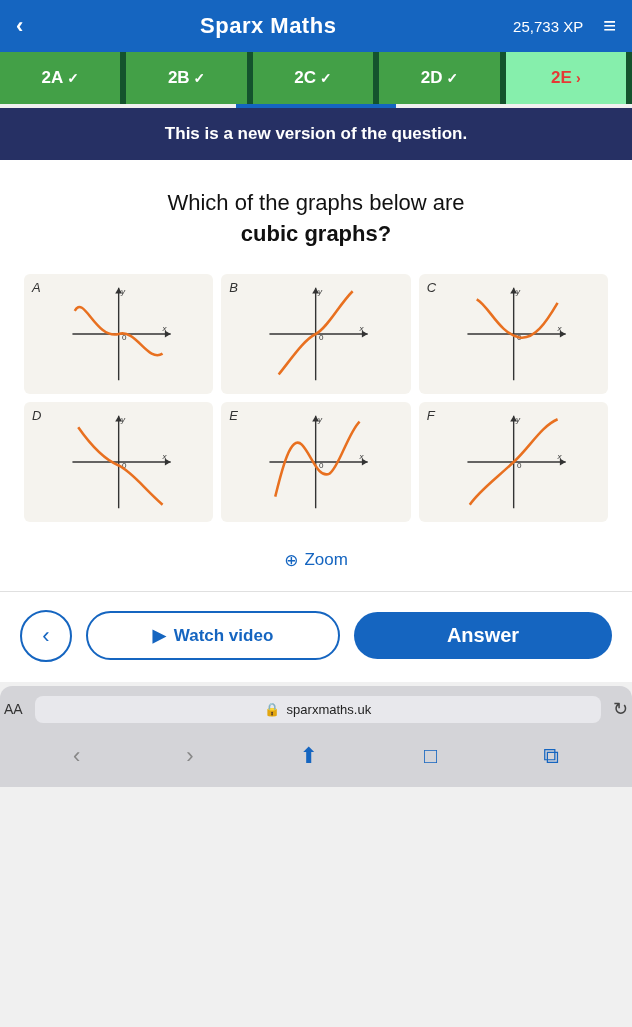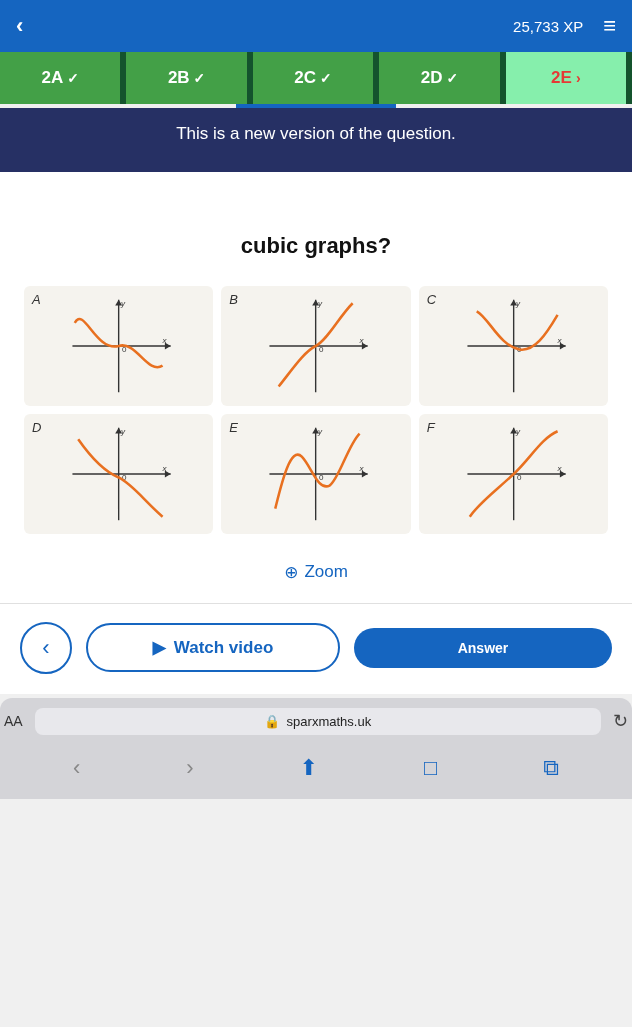--- a/index.html
+++ b/index.html
@@ -89,23 +89,23 @@
 
     
     .notice-banner {
       background: #263064;
       color: white;
       text-align: center;
       padding: 16px 24px;
       margin: 0;
     }
     .notice-banner .notice-title {
-      font-weight: 400;
+      font-weight: 700;
       font-size: 17px;
-      margin-bottom: 12px;
+      margin-bottom: 0;
     }
     .notice-banner .notice-sub {
       font-weight: 400;
       font-size: 15px;
       color: #d0d8ff;
     }
 
     
     .question-area {
       padding: 28px 32px 16px;
@@ -198,21 +198,21 @@
       cursor: pointer;
       display: flex;
       align-items: center;
       gap: 8px;
       flex: 1;
       justify-content: center;
     }
     .btn-answer {
       background: #1565c0;
       color: white;
-      font-size: 14px;
+      font-size: 20px;
       font-weight: 600;
       padding: 12px 32px;
       border-radius: 30px;
       border: none;
       cursor: pointer;
       flex: 1;
       justify-content: center;
     }
 
     
@@ -270,20 +270,21 @@
     }
     .bottom-nav-icon.inactive {
       color: #888;
     }
   </style>
 </head>
 <body>
 
 <div class="header">
   <span class="header-back">‹</span>
+  <span class="header-title">Sparx Maths</span>
   <div style="display:flex;align-items:center;gap:8px;">
     <span class="header-xp">25,733 XP</span>
     <span class="header-menu">≡</span>
   </div>
 </div>
 
 <div class="tabs-bar">
   <div class="tab">
     <span>2A</span>
     <span class="tab-check">✓</span>
@@ -308,21 +309,21 @@
 <div class="tab-underline"></div>
 
 <div class="content">
 
   <div class="notice-banner">
     <div class="notice-title">This is a new version of the question.</div>
   </div>
 
   <div class="question-area">
     <div class="question-text">
-      <br>
+      <span>Which of the graphs below are</span><br>
       <strong>cubic graphs?</strong>
     </div>
   </div>
 
   <div class="graphs-grid">
 
     <div class="graph-cell">
       <span class="graph-label">A</span>
       <svg viewBox="0 0 100 90" preserveAspectRatio="xMidYMid meet">
 

